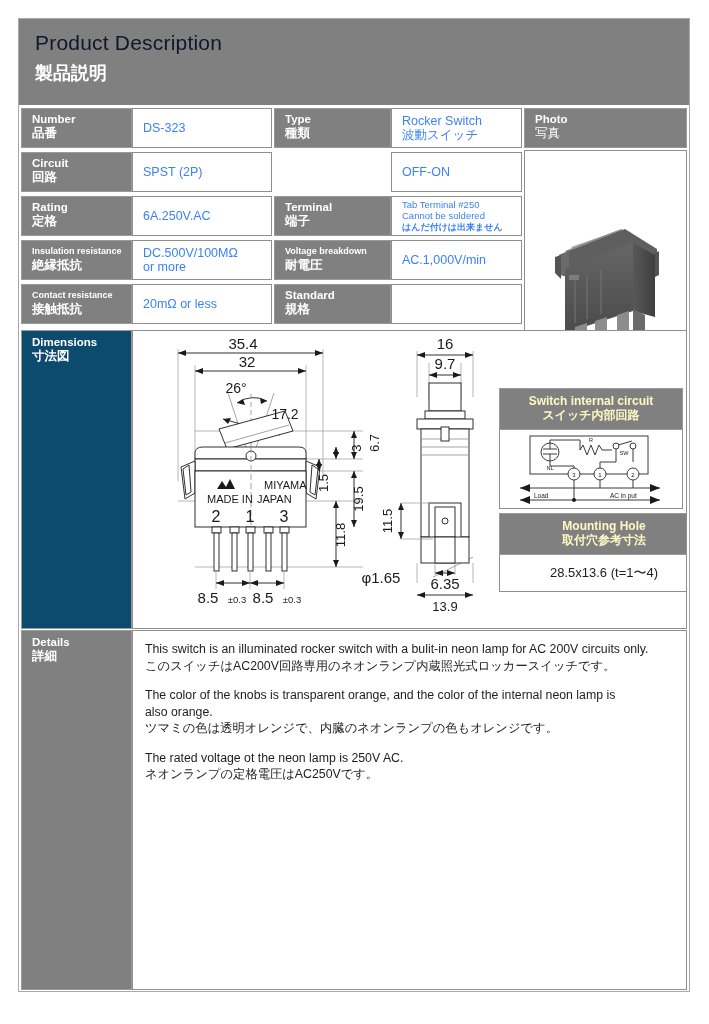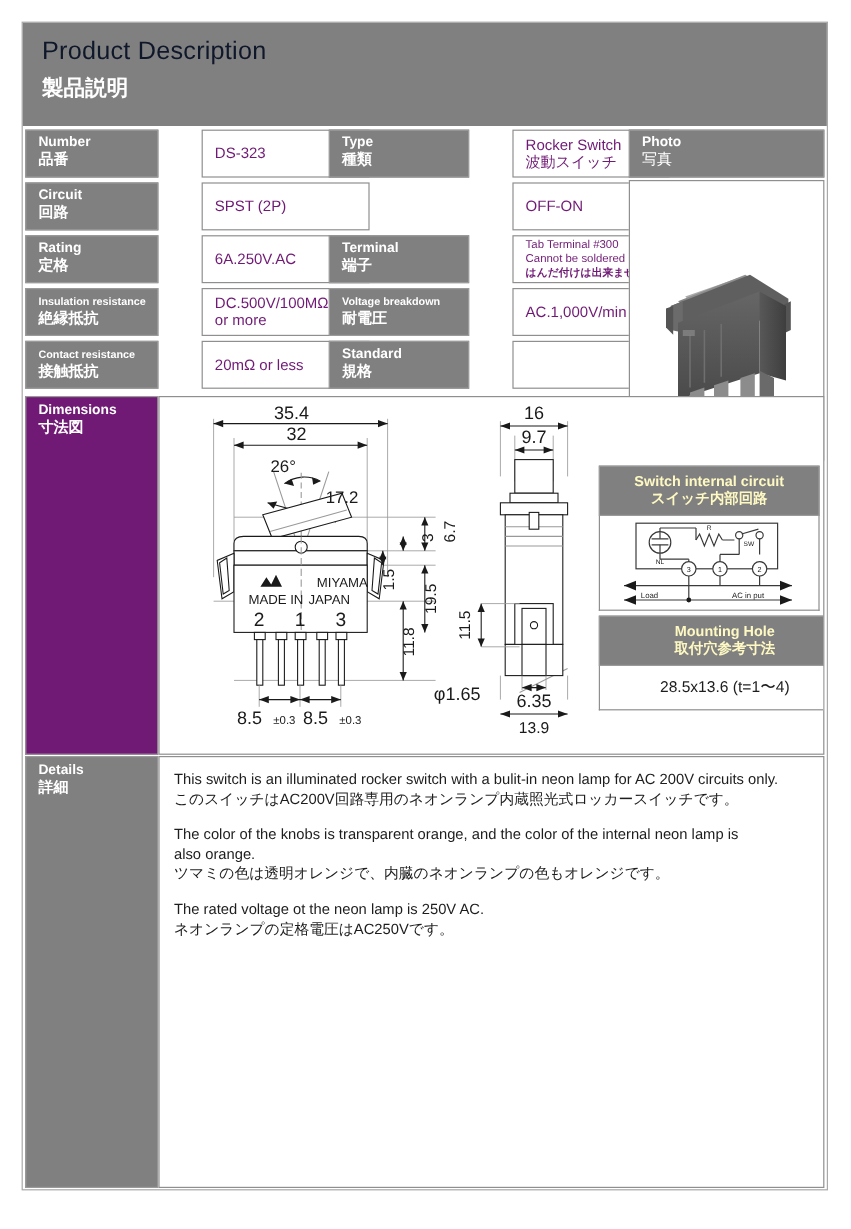--- a/index.html
+++ b/index.html
@@ -16,37 +16,37 @@
   .banner .jp{position:absolute;left:16px;top:42px;color:#ffffff;font-size:18px;font-weight:bold;}
 
   
   .spec{position:absolute;left:0;top:87px;width:670px;}
   .row{position:relative;height:44px;}
   .cell{position:absolute;top:2px;height:40px;box-sizing:border-box;}
   .lab{background:#808080;color:#fff;border:1px solid #9a9a9a;padding:4px 0 0 10px;}
   .lab .e{display:block;font-size:11.5px;font-weight:bold;line-height:13px;}
   .lab .e.sm{font-size:9px;font-weight:bold;}
   .lab .j{display:block;font-size:12.5px;font-weight:bold;line-height:15px;}
-  .val{background:#fff;border:1px solid #8f8f8f;color:#701a75;display:flex;align-items:center;padding-left:10px;font-size:12.5px;margin-left:36px;}
+  .val{background:#fff;border:1px solid #8f8f8f;color:#3b82f6;display:flex;align-items:center;padding-left:10px;font-size:12.5px;}
   .val .stack{line-height:14px;}
   .val .ln{display:block;}
   .val .tiny{font-size:9.5px;line-height:11.5px;display:block;}
   .val .tinyjp{font-size:9px;line-height:11.5px;display:block;font-weight:bold;}
 
   .c1{left:2px;width:111px;}
   .c2{left:113px;width:140px;}
   .c3{left:255px;width:117px;}
   .c4{left:372px;width:131px;}
 
   
   .photoLab{position:absolute;left:505px;top:89px;width:163px;height:40px;background:#808080;color:#fff;border:1px solid #9a9a9a;box-sizing:border-box;padding:4px 0 0 10px;}
   .photoBox{position:absolute;left:505px;top:131px;width:163px;height:234px;background:#fff;border:1px solid #8f8f8f;box-sizing:border-box;}
 
   
-  .dimLab{position:absolute;left:2px;top:311px;width:111px;height:299px;background:#701a75;color:#fff;border:1px solid #9a9a9a;box-sizing:border-box;padding:5px 6px 0 10px;}
+  .dimLab{position:absolute;left:2px;top:311px;width:111px;height:299px;background:#0c4a6e;color:#fff;border:1px solid #9a9a9a;box-sizing:border-box;padding:5px 6px 0 10px;}
   .dimArea{position:absolute;left:113px;top:311px;width:555px;height:299px;background:#fff;border:1px solid #8f8f8f;box-sizing:border-box;overflow:hidden;}
 
   .sideBox{position:absolute;left:366px;top:57px;width:184px;}
   .sbHead{background:#808080;color:#fef9c3;text-align:center;padding:5px 0 6px;border:1px solid #9a9a9a;box-sizing:border-box;}
   .sbHead .e{display:block;font-size:12px;font-weight:bold;line-height:14px;}
   .sbHead .j{display:block;font-size:12px;font-weight:bold;line-height:15px;}
   .sbBody{background:#fff;border:1px solid #8f8f8f;border-top:none;box-sizing:border-box;}
   .mh{position:absolute;left:366px;top:182px;width:210px;}
   .mhVal{text-align:center;font-size:13px;color:#1d1d1d;padding:9px 0;}
 
@@ -110,21 +110,21 @@
       </div>
       <div class="cell val c2">
         <span>6A.250V.AC</span>
       </div>
       <div class="cell lab c3">
         <span class="e">Terminal</span>
         <span class="j">端子</span>
       </div>
       <div class="cell val c4">
         <span class="stack">
-          <span class="tiny">Tab Terminal   #300</span>
+          <span class="tiny">Tab Terminal   #250</span>
           <span class="tiny">Cannot be soldered</span>
           <span class="tinyjp">はんだ付けは出来ません</span>
         </span>
       </div>
     </div>
 
     <div class="row">
       <div class="cell lab c1">
         <span class="e sm">Insulation resistance</span>
         <span class="j">絶縁抵抗</span>

